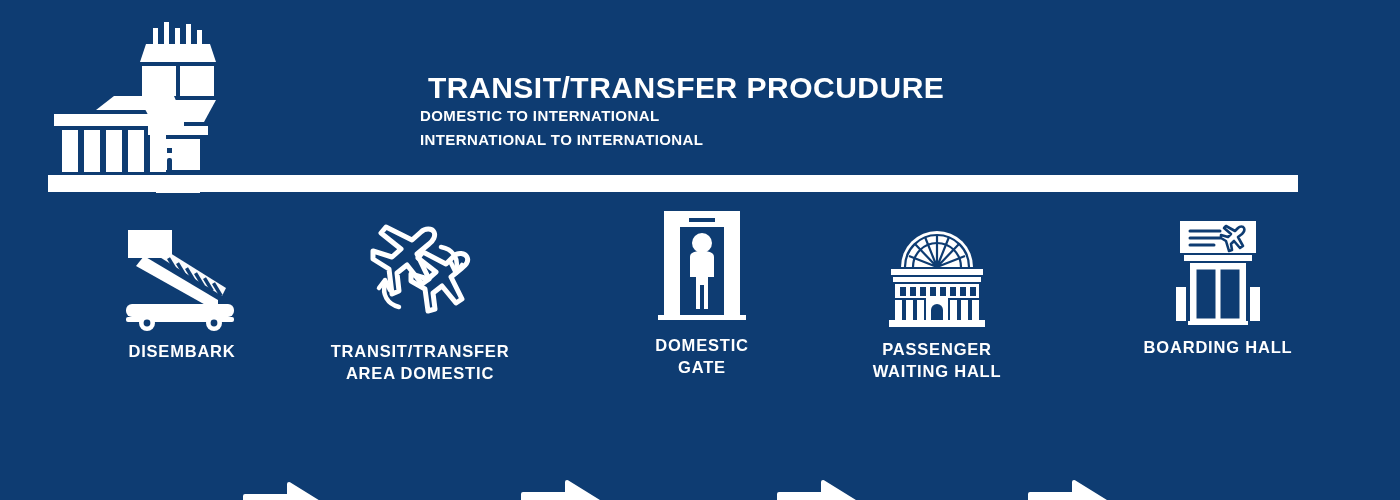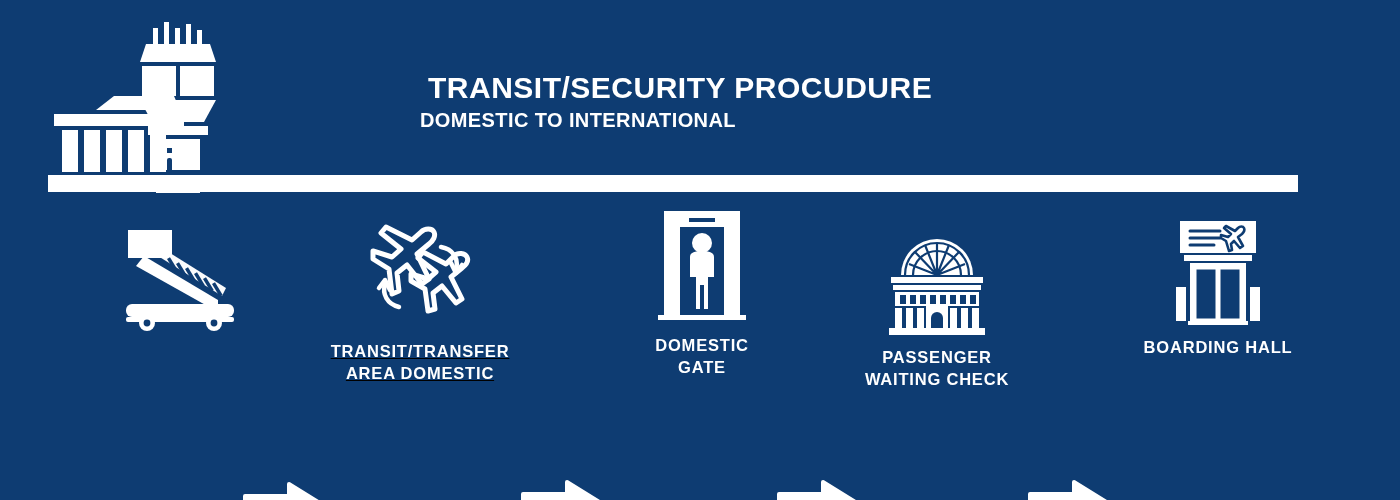--- a/index.html
+++ b/index.html
@@ -18,44 +18,44 @@
     position:absolute;left:48px;top:175px;width:1250px;height:17px;
     background:#ffffff;
   }
   .title-block{position:absolute;left:420px;top:72px;}
   .main-title{
     color:#ffffff;font-size:30px;font-weight:bold;
     letter-spacing:0.5px;line-height:1.05;margin:0 0 0 8px;
     white-space:nowrap;
   }
   .sub-line{
-    color:#ffffff;font-size:20px;font-weight:bold;
+    color:#ffffff;font-size:15px;font-weight:bold;
     letter-spacing:0.4px;line-height:1.62;white-space:nowrap;
   }
 
   
   .flow{
     position:absolute;left:0;top:215px;width:1400px;height:190px;
   }
   .step{position:absolute;text-align:center;}
   .step .icon{
     height:110px;display:flex;align-items:flex-end;justify-content:center;
   }
   .step .caption{
     margin-top:10px;color:#ffffff;font-size:16.5px;font-weight:bold;
     letter-spacing:0.8px;line-height:1.32;white-space:nowrap;
   }
 
   .arrow{position:absolute;}
 
   
   .s1{left:102px;top:6px;width:160px;}
-  .s2{left:330px;top:6px;width:180px;text-decoration:underline;}
+  .s2{left:330px;top:6px;width:180px;}
   .s3{left:627px;top:0px;width:150px;}
-  .s4{left:857px;top:12px;width:160px;text-align:center;}
+  .s4{left:857px;top:4px;width:160px;text-align:center;}
   .s5{left:1138px;top:2px;width:160px;}
 
   .a1{left:243px;top:267px;}
   .a2{left:521px;top:265px;}
   .a3{left:777px;top:265px;}
   .a4{left:1028px;top:265px;}
 </style>
 </head>
 <body style="background: rgb(14, 60, 114);">
 
@@ -95,22 +95,23 @@
         <rect x="110" y="112" width="16" height="42"></rect>
 
         <rect x="14" y="158" width="130" height="14"></rect>
       </g>
     </svg>
   </div>
 
   <div class="runway-bar"></div>
 
   <div class="title-block">
-    <div class="main-title">TRANSIT/SECURITY PROCUDURE</div>
+    <div class="main-title">TRANSIT/TRANSFER PROCUDURE</div>
     <div class="sub-line">DOMESTIC TO INTERNATIONAL</div>
+    <div class="sub-line">INTERNATIONAL TO INTERNATIONAL</div>
   </div>
 
   <div class="flow">
 
     <div class="step s1">
       <div class="icon">
         <svg width="120" height="105" viewBox="0 0 120 105" xmlns="http://www.w3.org/2000/svg">
           <g fill="#ffffff">
 
             <rect x="6" y="4" width="44" height="28"></rect>
@@ -130,20 +131,23 @@
 
             <rect x="4" y="78" width="108" height="13" rx="6"></rect>
             <rect x="4" y="91" width="108" height="5" rx="2"></rect>
 
             <circle cx="25" cy="97" r="8"></circle>
             <circle cx="25" cy="97" r="3.4" fill="#0e3c72"></circle>
             <circle cx="92" cy="97" r="8"></circle>
             <circle cx="92" cy="97" r="3.4" fill="#0e3c72"></circle>
           </g>
         </svg>
+      </div>
+      <div class="caption">
+        <div>DISEMBARK</div>
       </div>
     </div>
 
     <div class="step s2">
       <div class="icon">
         <svg width="130" height="108" viewBox="0 0 130 108" xmlns="http://www.w3.org/2000/svg">
           <g fill="none" stroke="#ffffff" stroke-width="5" stroke-linejoin="round" stroke-linecap="round">
 
             <path d="M34 46 L18 36 L18 28 L37 34 L46 26 L26 10 L31 4 L57 17 L66 9 C70 5 77 5 79 9 C81 13 78 18 74 21 L62 31 L74 56 L67 61 L52 42 L42 50 L44 68 L37 71 Z"></path>
 
@@ -235,21 +239,21 @@
 
             <rect x="47" y="75" width="22" height="22"></rect>
             <path d="M52 97 L52 87 A6 6 0 0 1 64 87 L64 97 Z" fill="#0e3c72"></path>
 
             <rect x="10" y="97" width="96" height="7"></rect>
           </g>
         </svg>
       </div>
       <div class="caption">
         <div>PASSENGER</div>
-        <div>WAITING CHECK</div>
+        <div>WAITING HALL</div>
       </div>
     </div>
 
     <div class="step s5">
       <div class="icon">
         <svg width="116" height="110" viewBox="0 0 116 110" xmlns="http://www.w3.org/2000/svg">
           <g fill="#ffffff">
 
             <rect x="20" y="4" width="76" height="32"></rect>
             <g stroke="#0e3c72" stroke-width="3" stroke-linecap="round">

